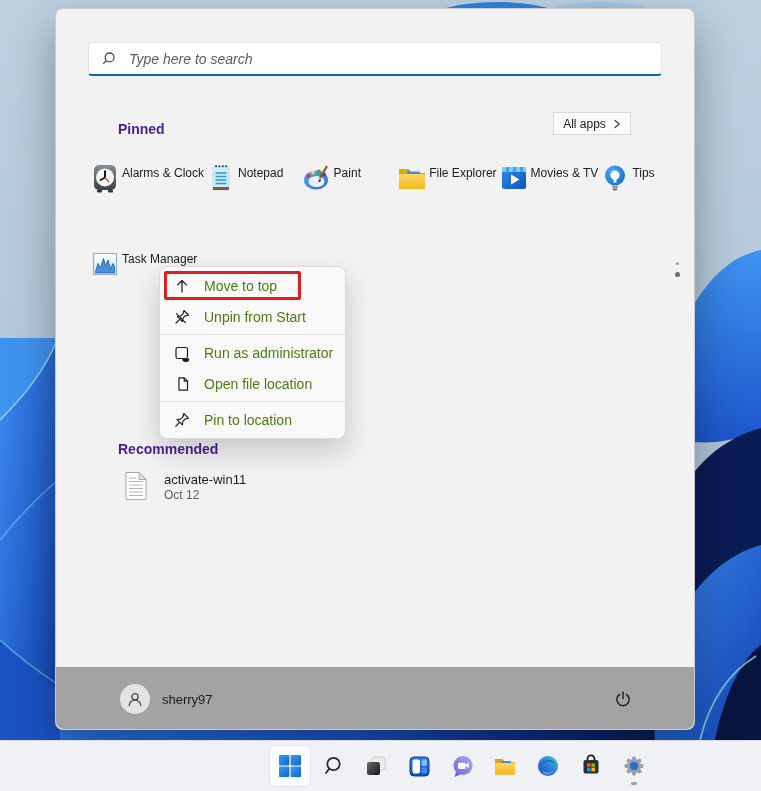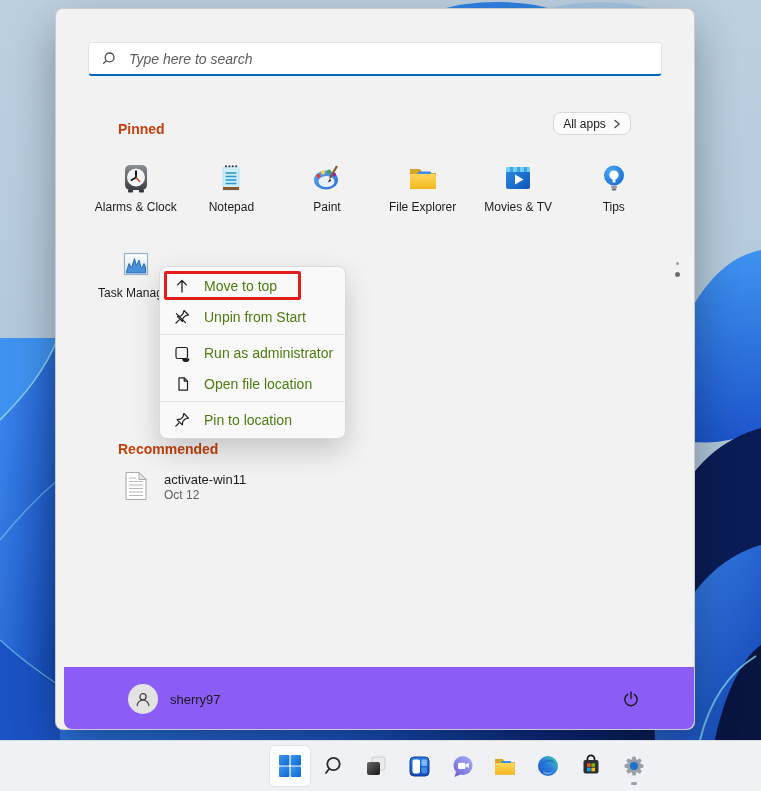--- a/index.html
+++ b/index.html
@@ -17,30 +17,30 @@
     background:#f2f2f2;border:1px solid rgba(0,0,0,.16);border-radius:8px;
     box-shadow:0 18px 45px rgba(0,0,0,.32);}
 
   .searchbox{position:absolute;left:32px;top:33px;width:574px;height:34px;background:#ffffff;
     border:1px solid #e3e3e3;border-bottom:2px solid #0067c0;border-radius:4px;
     display:flex;align-items:center;padding:0 12px;gap:10px;}
   .searchbox input{border:none;outline:none;background:transparent;flex:1;font-size:14px;
     font-family:"Liberation Sans",sans-serif;color:#1b1b1b;font-style:italic;}
   .searchbox input::placeholder{color:#5d5d5d;opacity:1;}
 
-  .section-title{font-size:14px;font-weight:700;color:#c2410c;}
+  .section-title{font-size:14px;font-weight:700;color:#4c1d95;}
   .pinned-title{position:absolute;left:62px;top:112px;}
   .allapps-btn{position:absolute;left:497px;top:103px;width:78px;height:23px;background:#fbfbfb;
-    border:1px solid #d9d9d9;border-radius:8px;display:flex;align-items:center;justify-content:center;
+    border:1px solid #d9d9d9;border-radius:0;display:flex;align-items:center;justify-content:center;
     gap:7px;font-size:12px;color:#1a1a1a;cursor:default;}
 
   .app-grid{position:absolute;left:32px;width:574px;display:flex;}
   .row1{top:148px;}
   .row2{top:234px;}
-  .app-cell{flex:0 0 95.6px;display:flex;flex-direction:column;align-items:center;padding-top:4px;}
+  .app-cell{flex:0 0 95.6px;display:flex;padding-top:4px;}
   .app-label{margin-top:5px;font-size:12px;color:#1c1c1c;white-space:nowrap;}
 
   .page-dots{position:absolute;right:14px;top:253px;display:flex;flex-direction:column;align-items:center;gap:7px;}
   .page-dots .dot-s{width:3px;height:3px;border-radius:50%;background:#9a9a9a;}
   .page-dots .dot-l{width:5px;height:5px;border-radius:50%;background:#6e6e6e;}
 
   
   .context-menu{position:absolute;left:103px;top:257px;width:187px;background:#f9f9f9;
     border:1px solid #dadada;border-radius:8px;box-shadow:0 12px 28px rgba(0,0,0,.18);
     padding:3px 0;z-index:5;}
@@ -52,21 +52,21 @@
     border:3px solid #e11d1d;border-radius:2px;z-index:6;pointer-events:none;}
 
   
   .recommended-title{position:absolute;left:62px;top:432px;}
   .rec-item{position:absolute;left:56px;top:462px;width:250px;height:50px;display:flex;
     align-items:flex-start;gap:16px;padding-left:12px;border-radius:4px;}
   .rec-text .rec-name{font-size:13px;color:#1c1c1c;line-height:17px;}
   .rec-text .rec-date{font-size:12px;color:#606060;line-height:15px;}
 
   
-  .user-bar{position:absolute;left:8px;right:0;bottom:0;height:62px;background:#8b5cf6;
+  .user-bar{position:absolute;left:0;right:0;bottom:0;height:62px;background:#a3a3a3;
     border-top:1px solid rgba(0,0,0,.04);border-radius:0 0 8px 8px;}
   .avatar{position:absolute;left:64px;top:16px;width:30px;height:30px;border-radius:50%;
     background:#e3e3e3;display:flex;align-items:center;justify-content:center;}
   .user-name{position:absolute;left:106px;top:0;height:62px;display:flex;align-items:center;
     font-size:13px;color:#1b1b1b;}
   .power-btn{position:absolute;left:547px;top:11px;width:40px;height:40px;border-radius:4px;
     display:flex;align-items:center;justify-content:center;}
 
   
   .taskbar{position:absolute;left:0;right:0;bottom:0;height:51px;background:#eff1f4;

